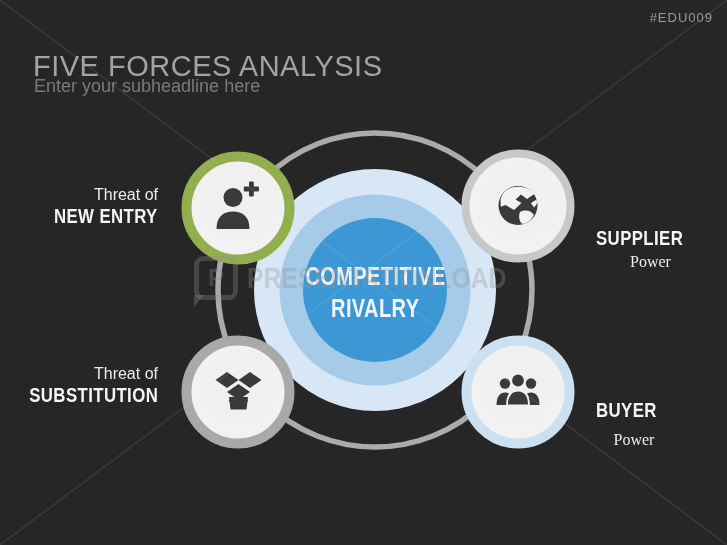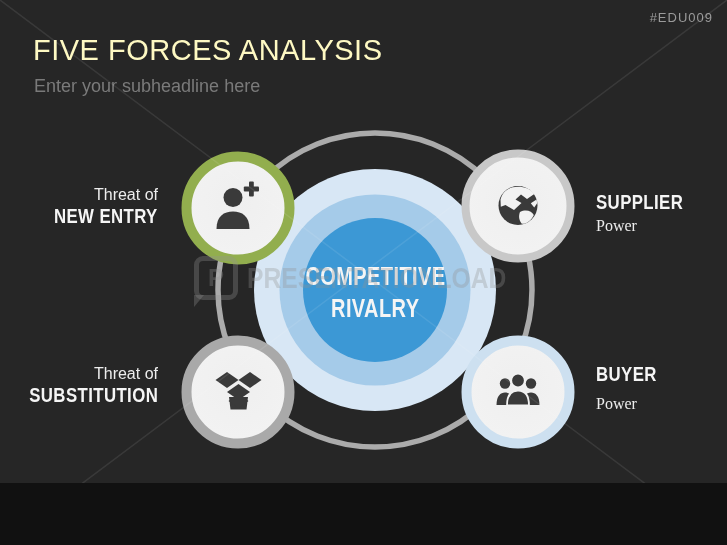--- a/index.html
+++ b/index.html
@@ -1,40 +1,40 @@
 <!DOCTYPE html>
 <html><head>
 <meta charset="utf-8">
 <style>
   html,body{margin:0;padding:0;background:#111;}
   .slide{
-    position:relative;width:727px;height:483px;overflow:hidden;
+    position:relative;width:727px;height:545px;overflow:hidden;
     background:#262626;font-family:"Liberation Sans",sans-serif;
     -webkit-font-smoothing:antialiased;
   }
   
   .code{position:absolute;top:10px;right:14px;font-size:13px;letter-spacing:1px;color:#9a9a9a;}
-  .title{position:absolute;left:33px;top:34px;font-size:29px;font-weight:400;color:#fef9c3;letter-spacing:.5px;}
+  .title{position:absolute;left:33px;top:50px;font-size:29px;font-weight:400;color:#a3a3a3;letter-spacing:.5px;}
   .subtitle{position:absolute;left:34px;top:76px;font-size:18px;font-weight:400;color:#7a7a7a;}
   
   svg.diagram, svg.overlay-lines{position:absolute;left:0;top:0;}
   
   .cond{font-weight:700;display:inline-block;transform:scaleX(.8);letter-spacing:.5px;color:#f5f5f5;white-space:nowrap;}
   
   .center-label{
     position:absolute;left:275px;top:262px;width:200px;text-align:center;line-height:28px;
   }
   .center-label .cond{font-size:25px;transform-origin:50% 50%;}
   
   .force-label{position:absolute;line-height:1.15;}
   .force-label .small{font-size:16px;color:#ededed;display:block;}
   .force-label .cond{font-size:21px;}
   .lbl-left{right:569px;text-align:right;}
   .lbl-left .cond{transform-origin:100% 50%;}
-  .lbl-right{left:596px;text-align:left;}
+  .lbl-right{left:596px;text-align:center;margin-top:36px;}
   .lbl-right .cond{transform-origin:0 50%;}
   .lbl-new-entry{top:186px;}
   .lbl-substitution{top:365px;}
   .lbl-supplier{top:190px;}
   .lbl-buyer{top:362px;}
   .lbl-right .small{margin-top:3px;font-family:Liberation Serif, serif;}
   .lbl-buyer .small{margin-top:9px;}
   
   .watermark{
     position:absolute;left:194px;top:256px;display:flex;align-items:center;pointer-events:none;

